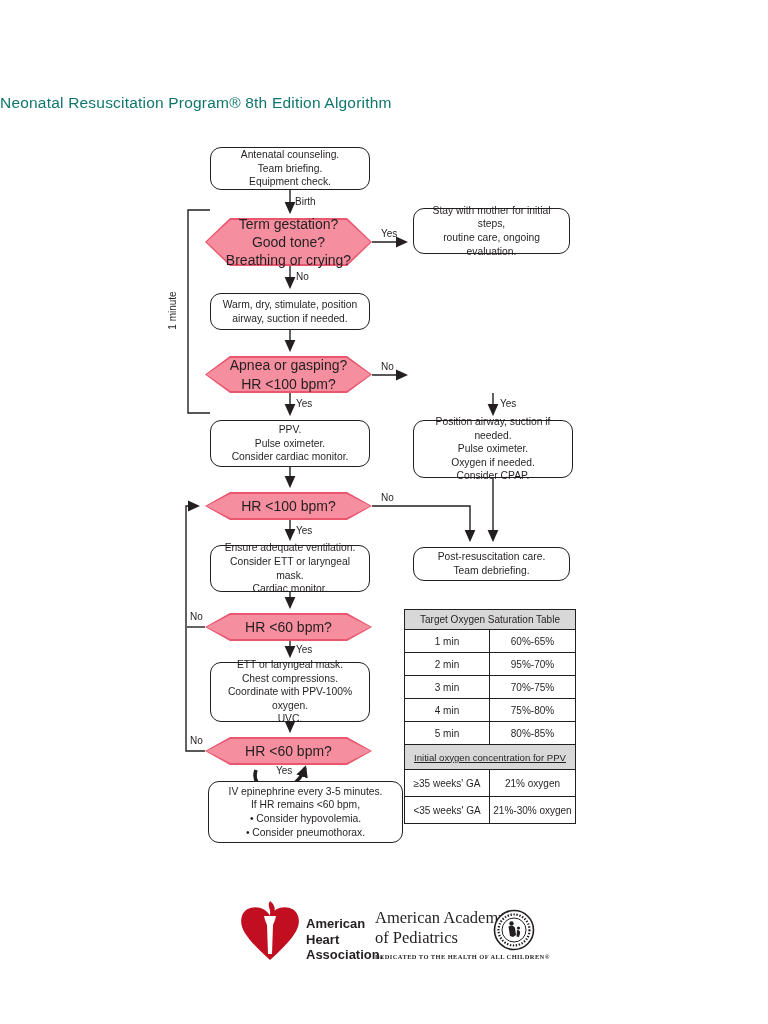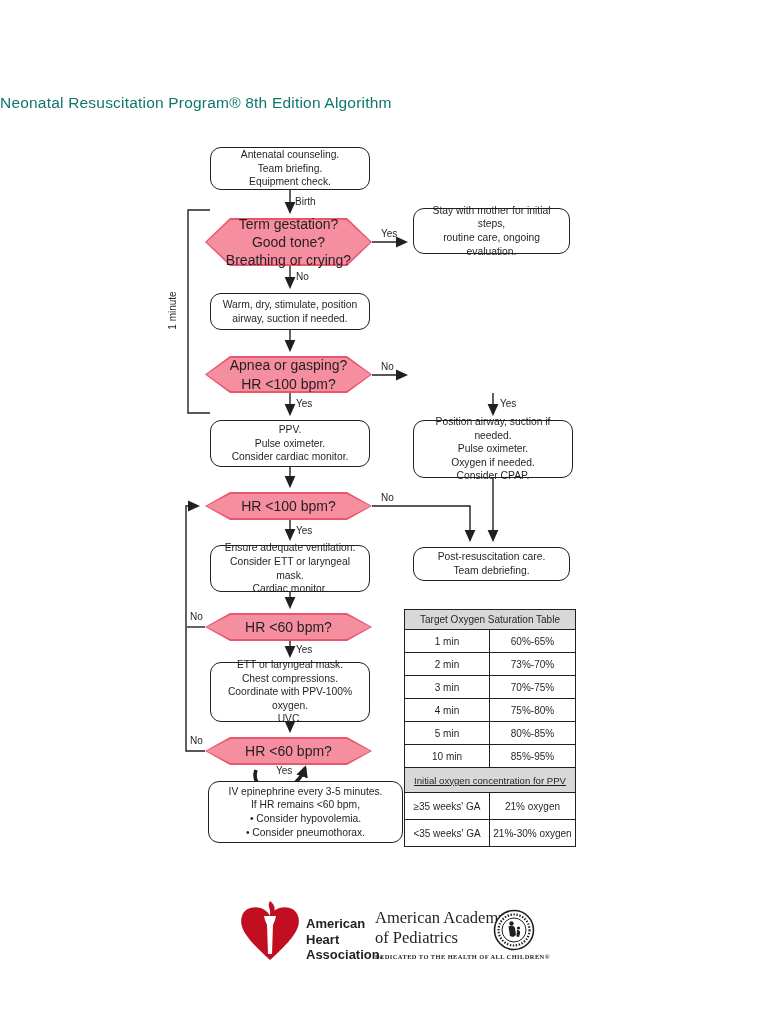--- a/index.html
+++ b/index.html
@@ -160,37 +160,33 @@
   <div class="tbl">
     <div class="trow h25">
         <div class="th">Target Oxygen Saturation Table</div>
       </div>
     <div class="trow h22">
       <div class="tc k">1 min</div>
       <div class="tc v">60%-65%</div>
     </div>
     <div class="trow h22">
       <div class="tc k">2 min</div>
-      <div class="tc v">73%-70%</div>
+      <div class="tc v">95%-70%</div>
     </div>
     <div class="trow h22">
       <div class="tc k">3 min</div>
       <div class="tc v">70%-75%</div>
     </div>
     <div class="trow h22">
       <div class="tc k">4 min</div>
       <div class="tc v">75%-80%</div>
     </div>
     <div class="trow h22">
       <div class="tc k">5 min</div>
       <div class="tc v">80%-85%</div>
-    </div>
-    <div class="trow h22">
-      <div class="tc k">10 min</div>
-      <div class="tc v">85%-95%</div>
     </div>
     <div class="trow h24">
         <div class="th" style="font-size:9.6px;text-decoration:underline;">Initial oxygen concentration for PPV</div>
       </div>
     <div class="trow h26">
       <div class="tc k">≥35 weeks' GA</div>
       <div class="tc v">21% oxygen</div>
     </div>
     <div class="trow h26">
       <div class="tc k">&lt;35 weeks' GA</div>

